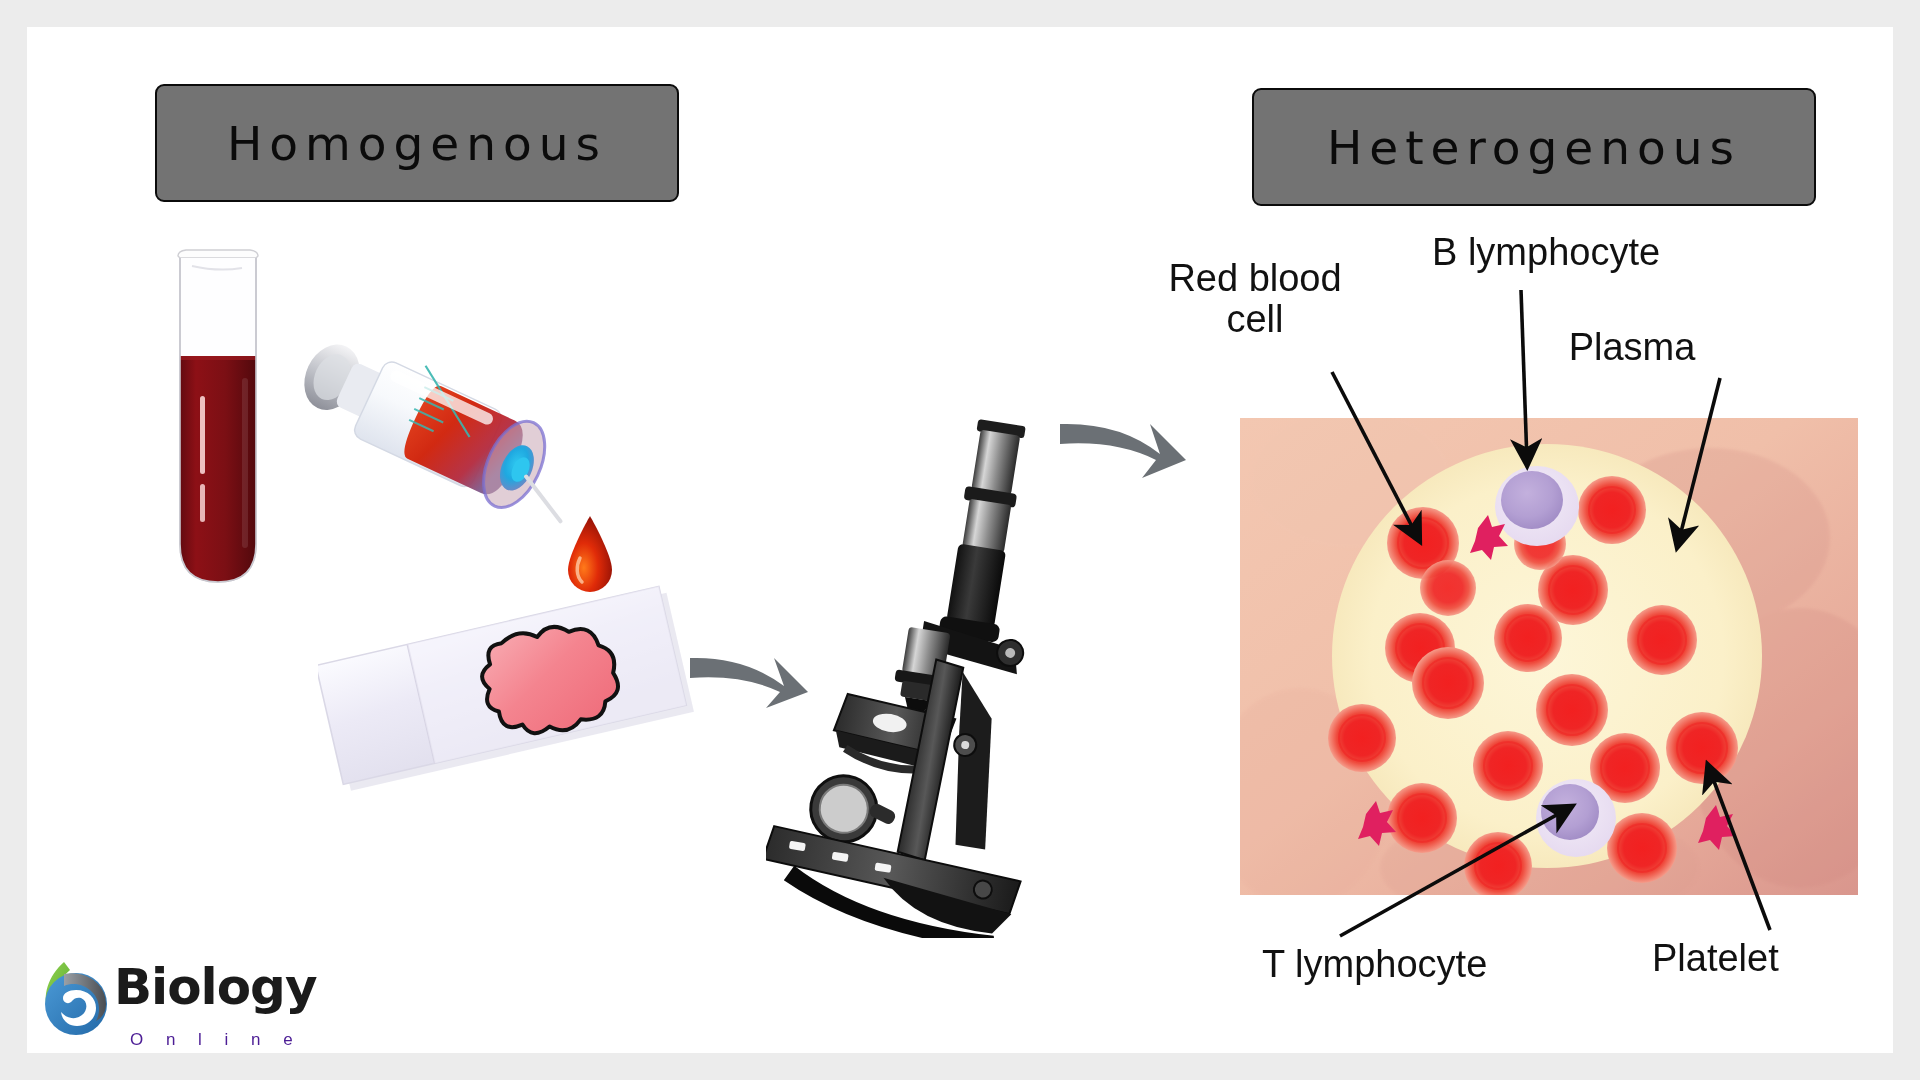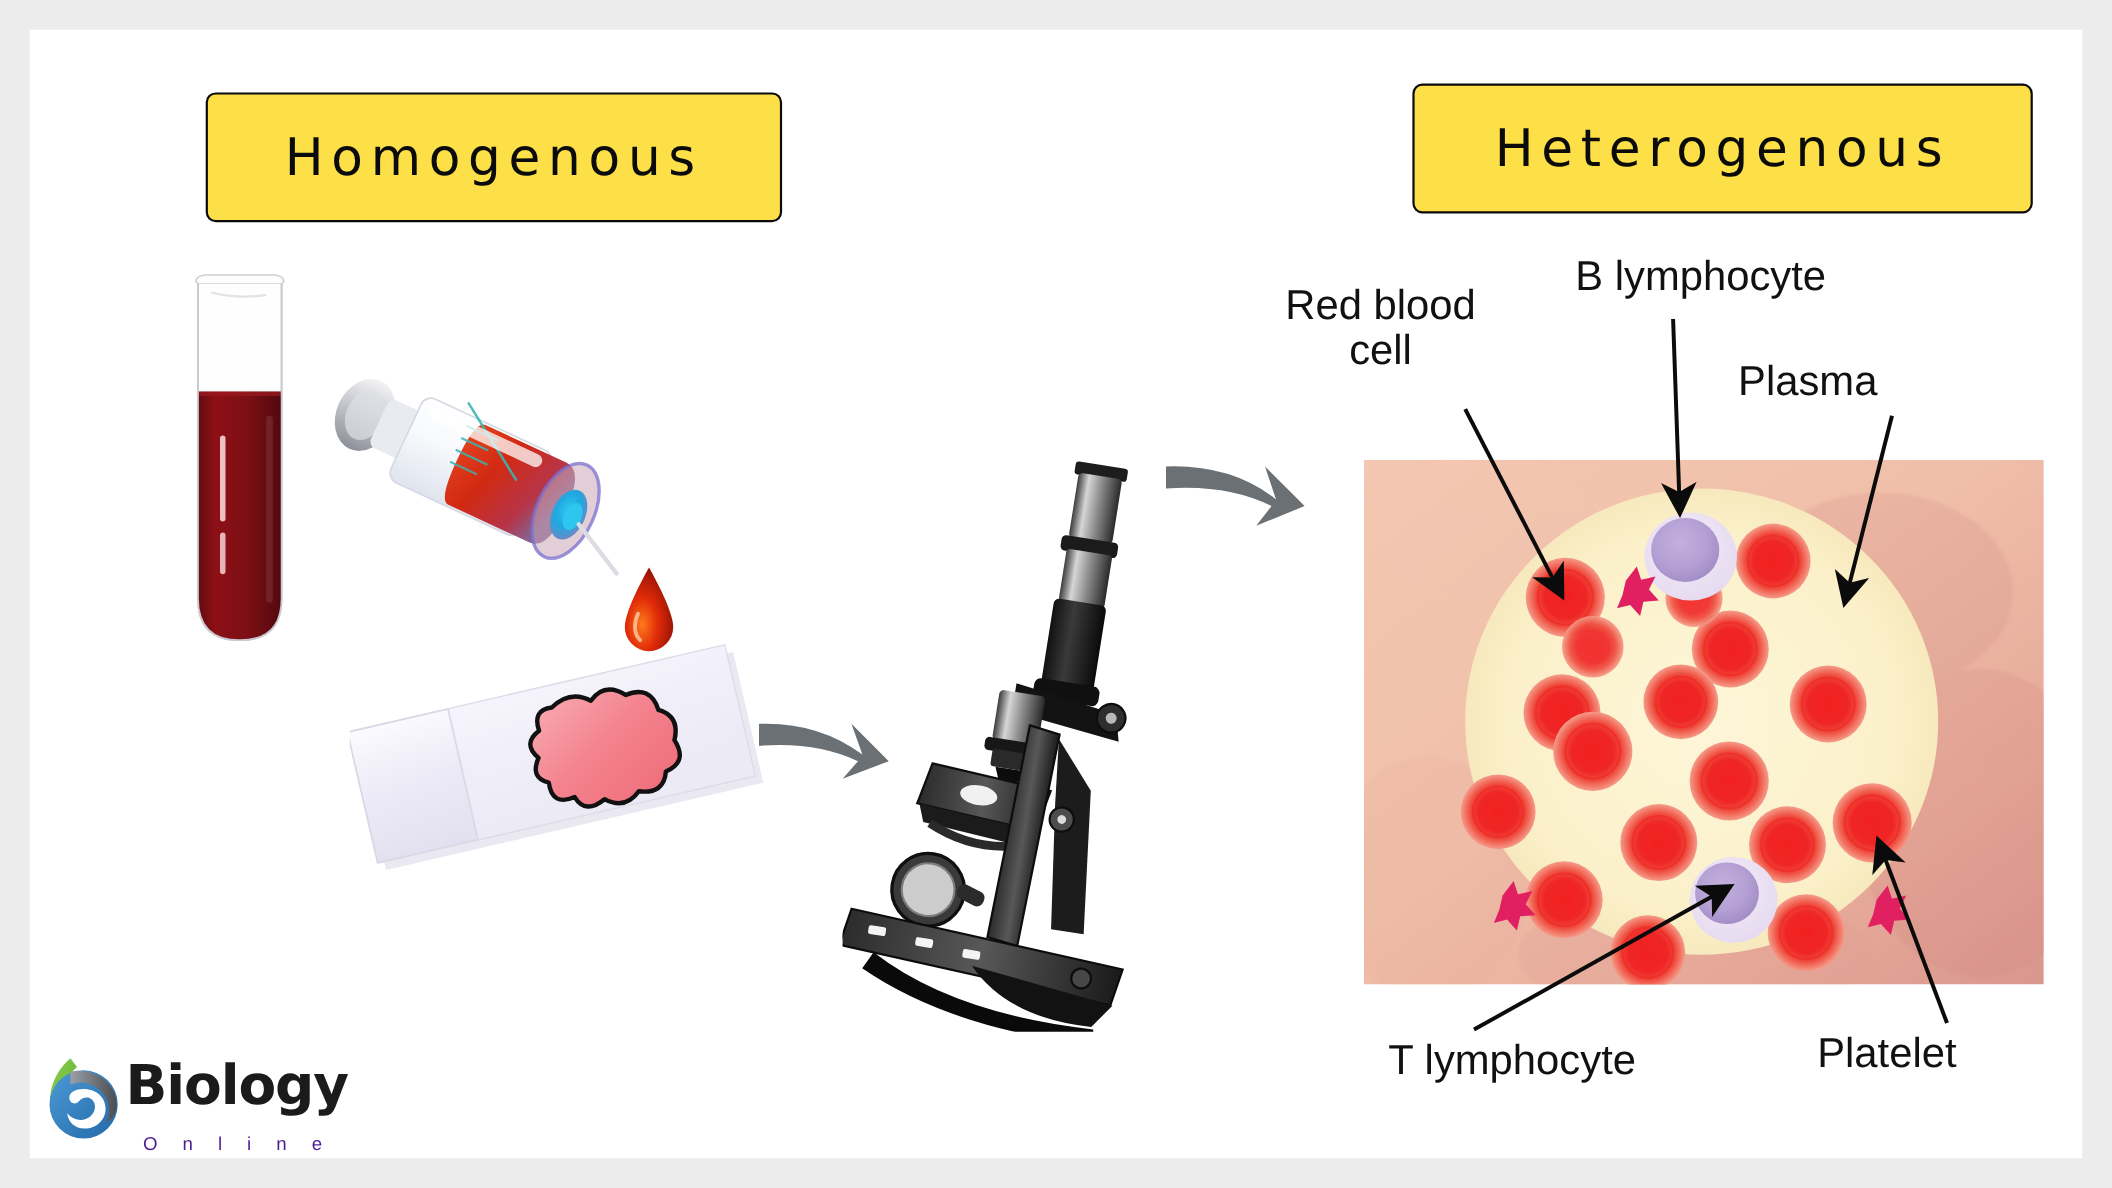--- a/index.html
+++ b/index.html
@@ -16,28 +16,27 @@
     position:absolute;left:27px;top:27px;
     width:1866px;height:1026px;
     background:#ffffff;
   }
 
   
   .pill{
     position:absolute;
     border:2px solid #0b0b0b;
     border-radius:9px;
-    background:#fde047;
+    background:#737373;
     display:flex;align-items:center;justify-content:center;
     color:#0b0b0b;
     font-weight:400;
-    margin-left:32px;
   }
   #pill-homogenous{ left:155px; top:84px; width:520px; height:114px; }
-  #pill-heterogenous{ left:1252px; top:76px; width:560px; height:114px; }
+  #pill-heterogenous{ left:1252px; top:88px; width:560px; height:114px; }
   .pill span{
     font-size:47px;
     letter-spacing:7px;
     line-height:1;
     font-family:"DejaVu Sans", sans-serif;
   }
 
   
   #test-tube{position:absolute;left:172px;top:248px;width:92px;height:340px;}
 
@@ -70,21 +69,21 @@
     position:absolute;
     color:#111;
     font-family:"Liberation Sans", sans-serif;
     font-size:38px;
     line-height:1.08;
     white-space:pre-line;
     text-align:center;
   }
   #label-rbc{ left:1130px; top:258px; width:250px;text-align:center; }
   #label-b-lymph{ left:1432px; top:232px; width:300px; text-align:left; }
-  #label-plasma{ left:1580px; top:327px; width:200px; text-align:left; }
+  #label-plasma{ left:1532px; top:327px; width:200px; text-align:center; }
   #label-t-lymph{ left:1262px; top:944px; width:300px; text-align:left; }
   #label-platelet{ left:1652px; top:938px; width:220px; text-align:left; }
 
   
   #leaders{position:absolute;left:0;top:0;width:1920px;height:1080px;pointer-events:none;}
 
   
   #logo{position:absolute;left:38px;top:962px;width:290px;height:78px;}
   #logo-word{
     position:absolute;left:76px;top:-4px;

